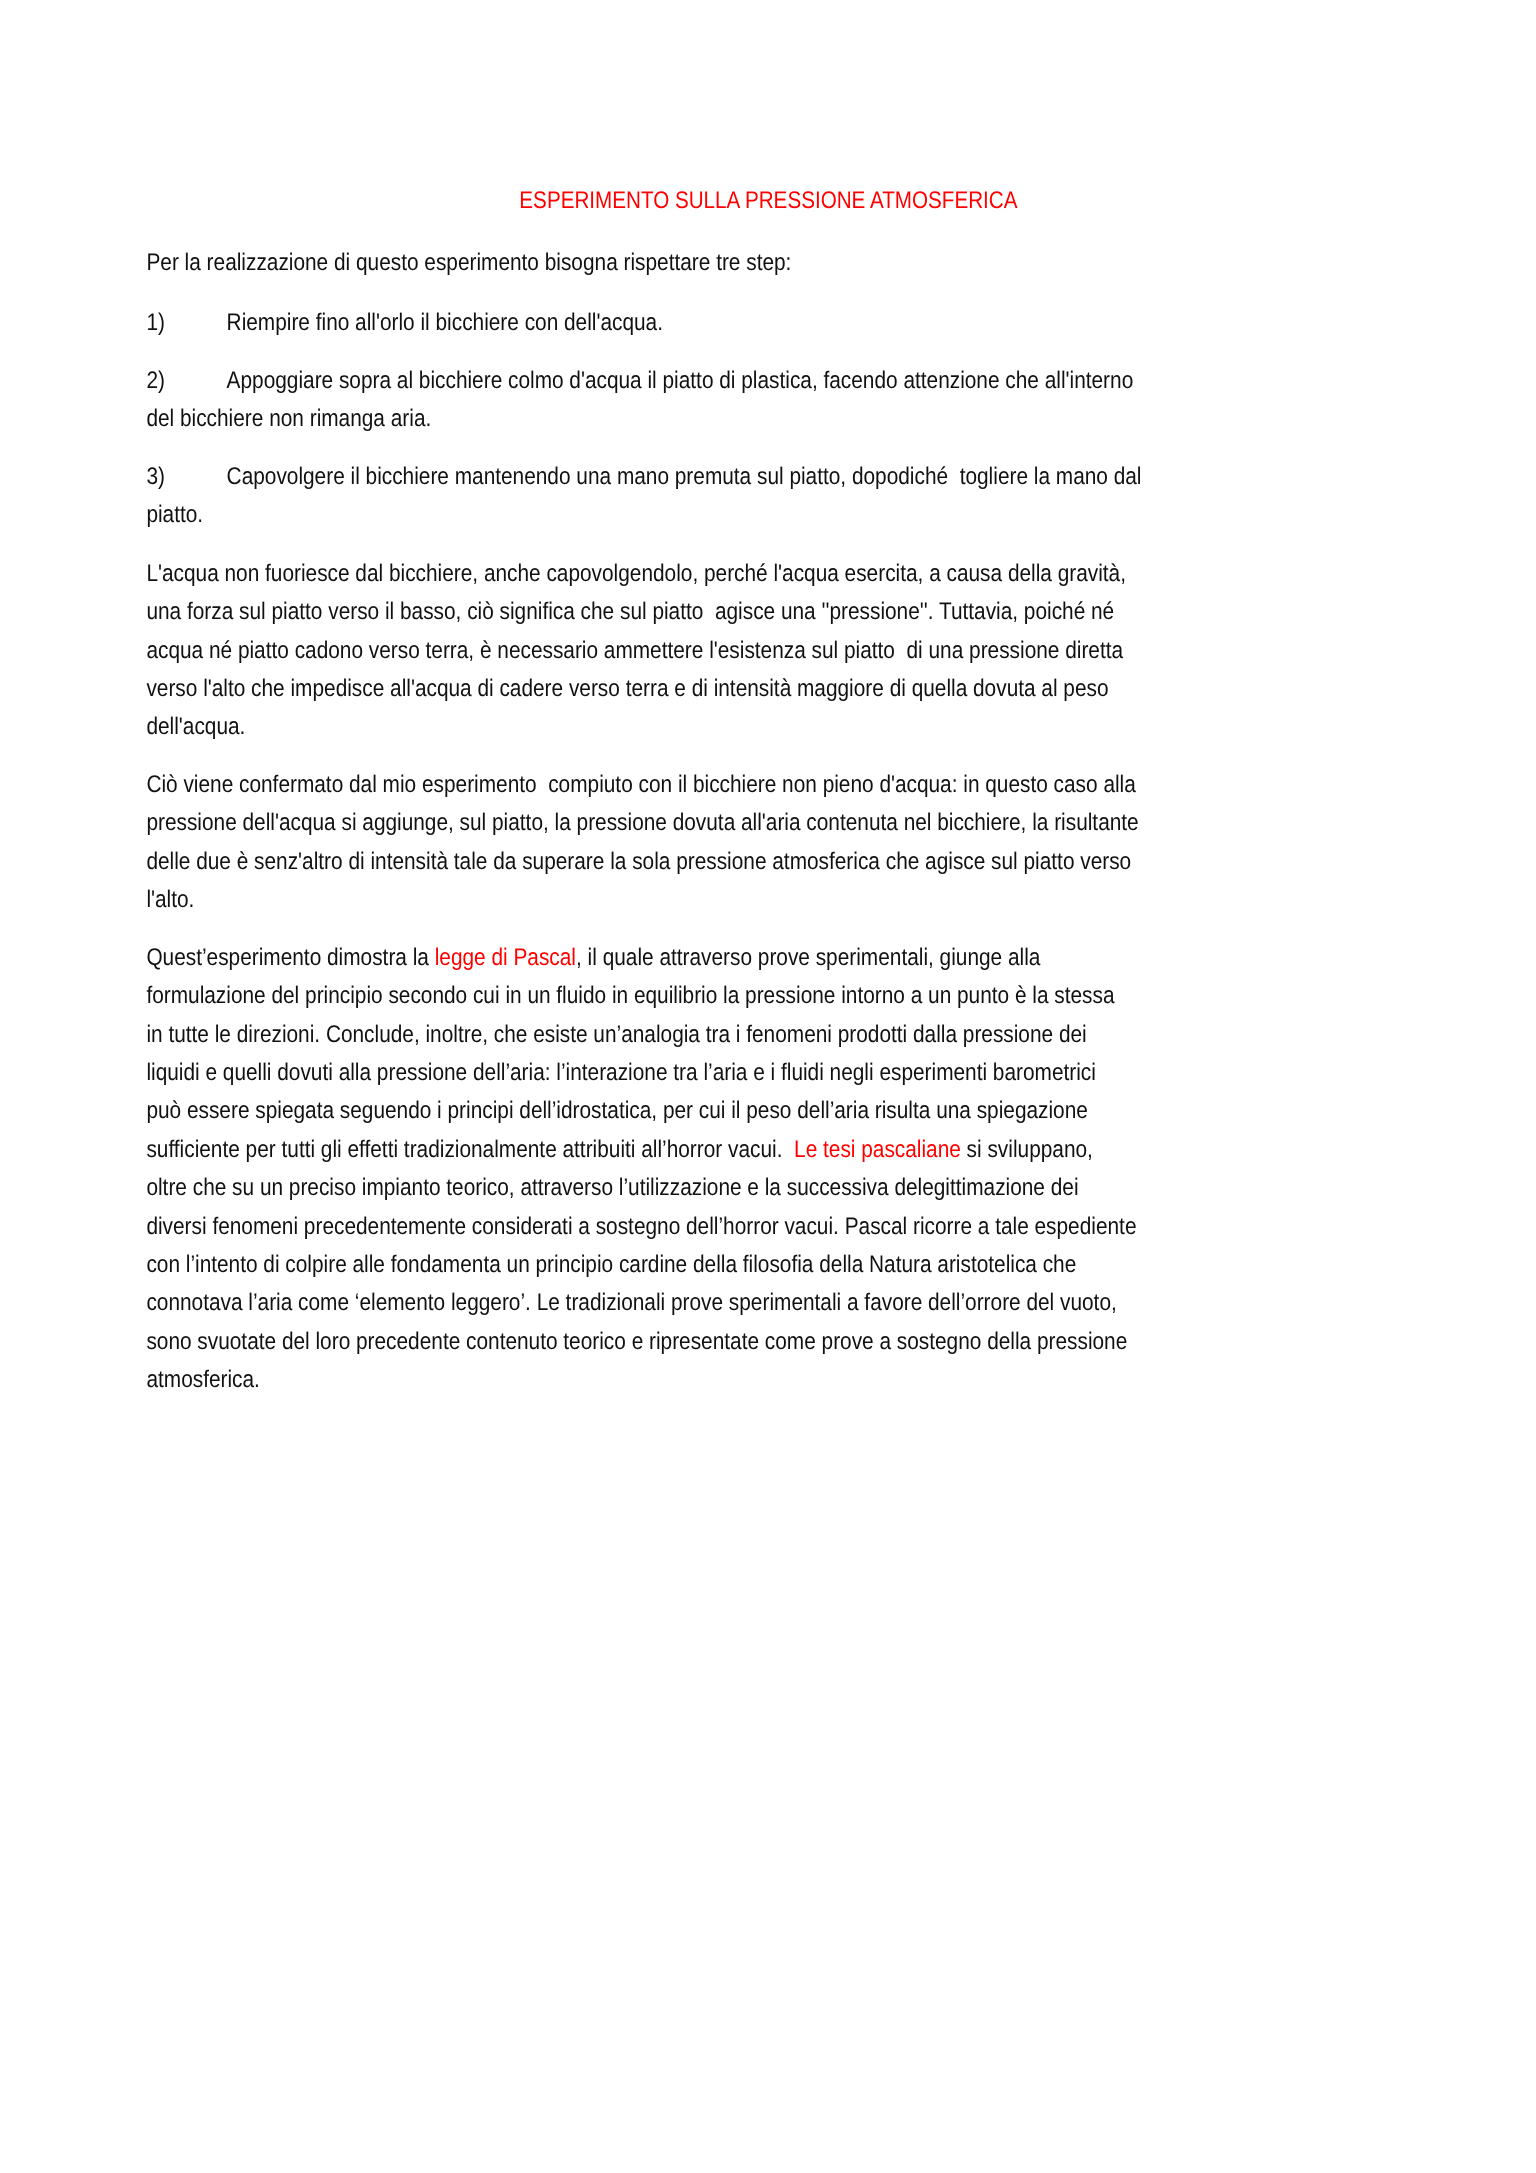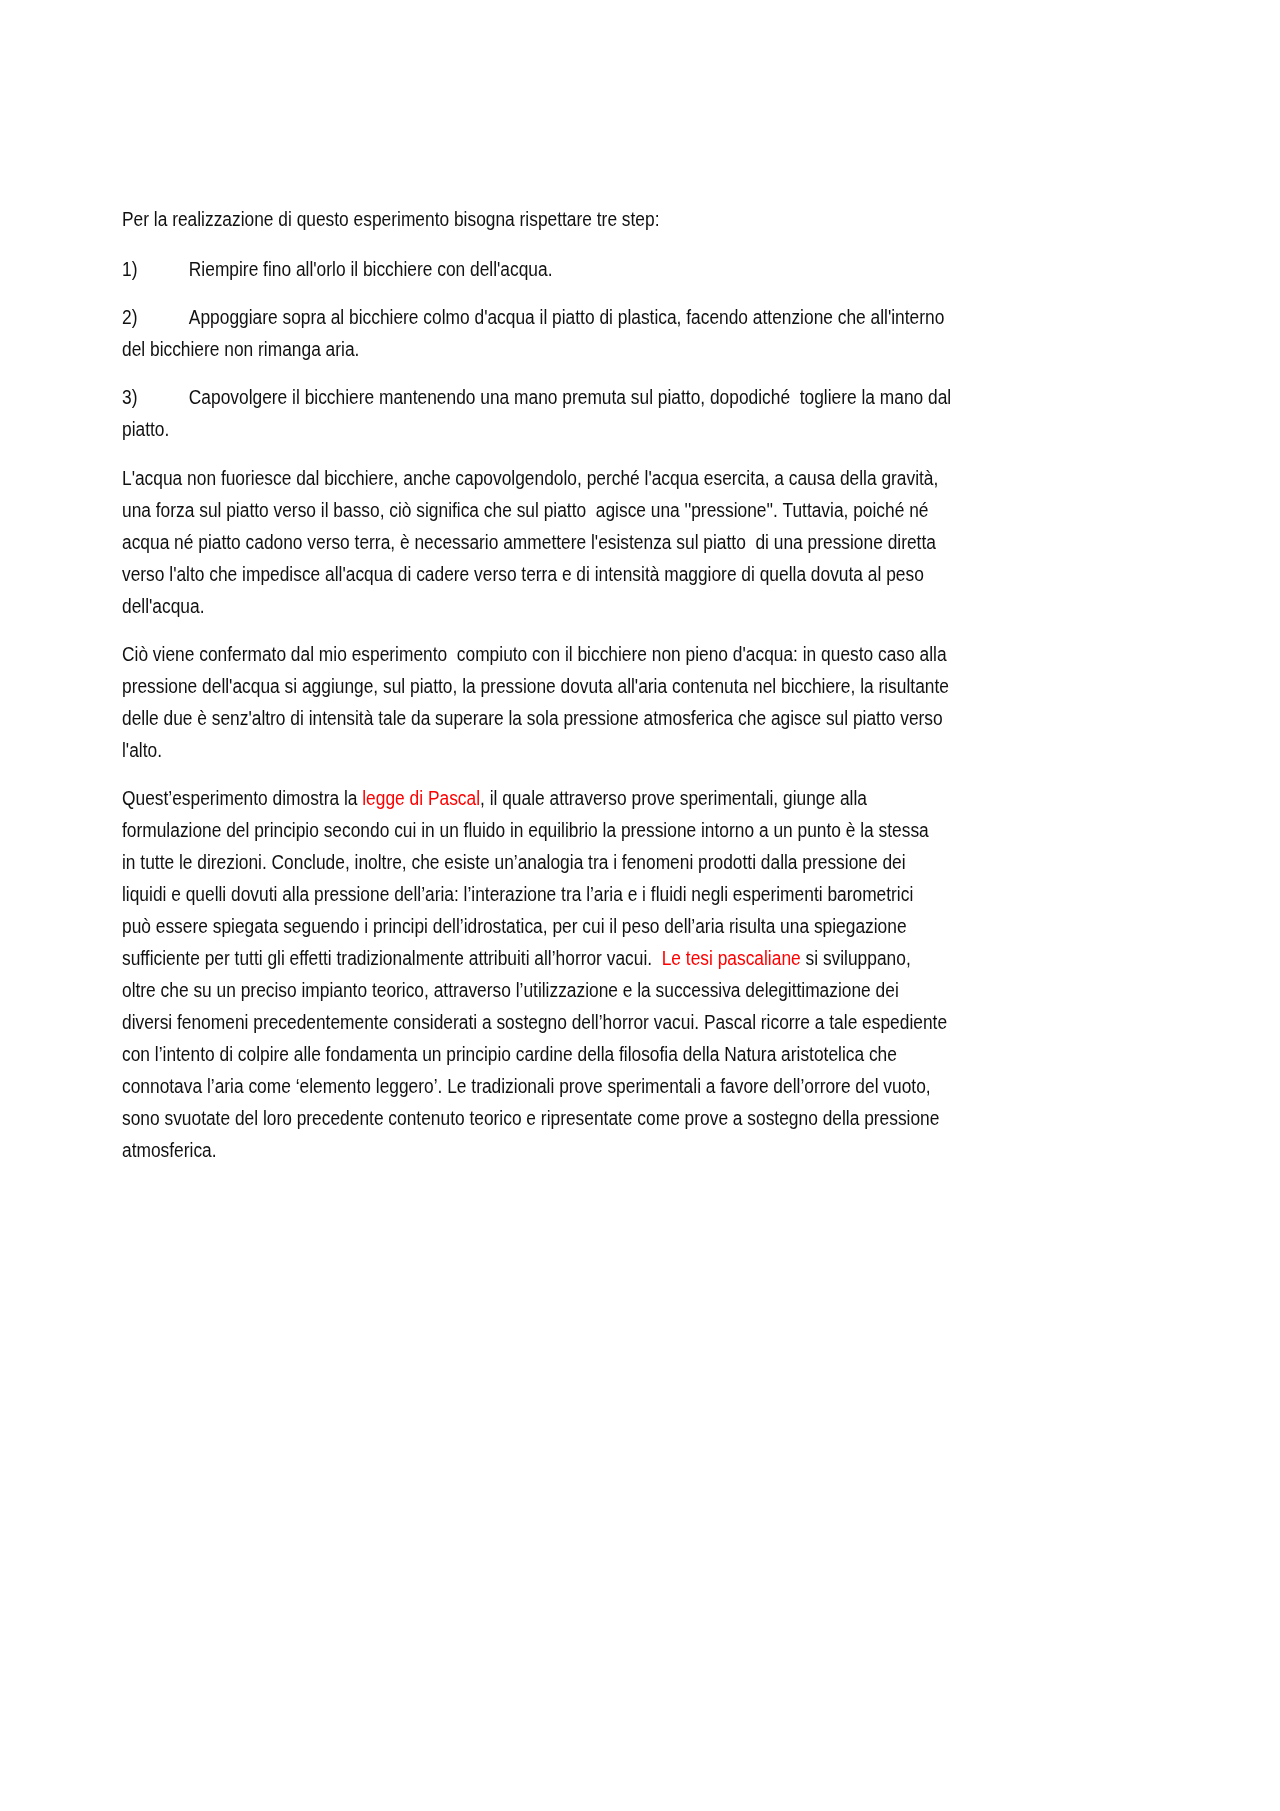--- a/index.html
+++ b/index.html
@@ -19,20 +19,23 @@
     transform-origin: left top; line-height: 24px;
   }
   .num { display: inline-block; width: 77px; }
   .red { color: #ff0000; }
 </style>
 </head>
 <body>
 
 <div class="page">
 
+  <div class="title">
+    <span>ESPERIMENTO SULLA PRESSIONE ATMOSFERICA</span>
+  </div>
 
   <div class="line" style="top:207px; transform:scaleX(0.868);">Per la realizzazione di questo esperimento bisogna rispettare tre step:</div>
 
   <div class="line" style="top:257px; transform:scaleX(0.868);"><span class="num">1)</span><span>Riempire fino all'orlo il bicchiere con dell'acqua.</span></div>
 
   <div class="line" style="top:305px; transform:scaleX(0.868);"><span class="num">2)</span><span>Appoggiare sopra al bicchiere colmo d'acqua il piatto di plastica, facendo attenzione che all'interno</span></div>
   <div class="line" style="top:337px; transform:scaleX(0.868);">del bicchiere non rimanga aria.</div>
 
   <div class="line" style="top:385px; transform:scaleX(0.868);"><span class="num">3)</span><span>Capovolgere il bicchiere mantenendo una mano premuta sul piatto, dopodiché  togliere la mano dal</span></div>
   <div class="line" style="top:417px; transform:scaleX(0.868);">piatto.</div>

